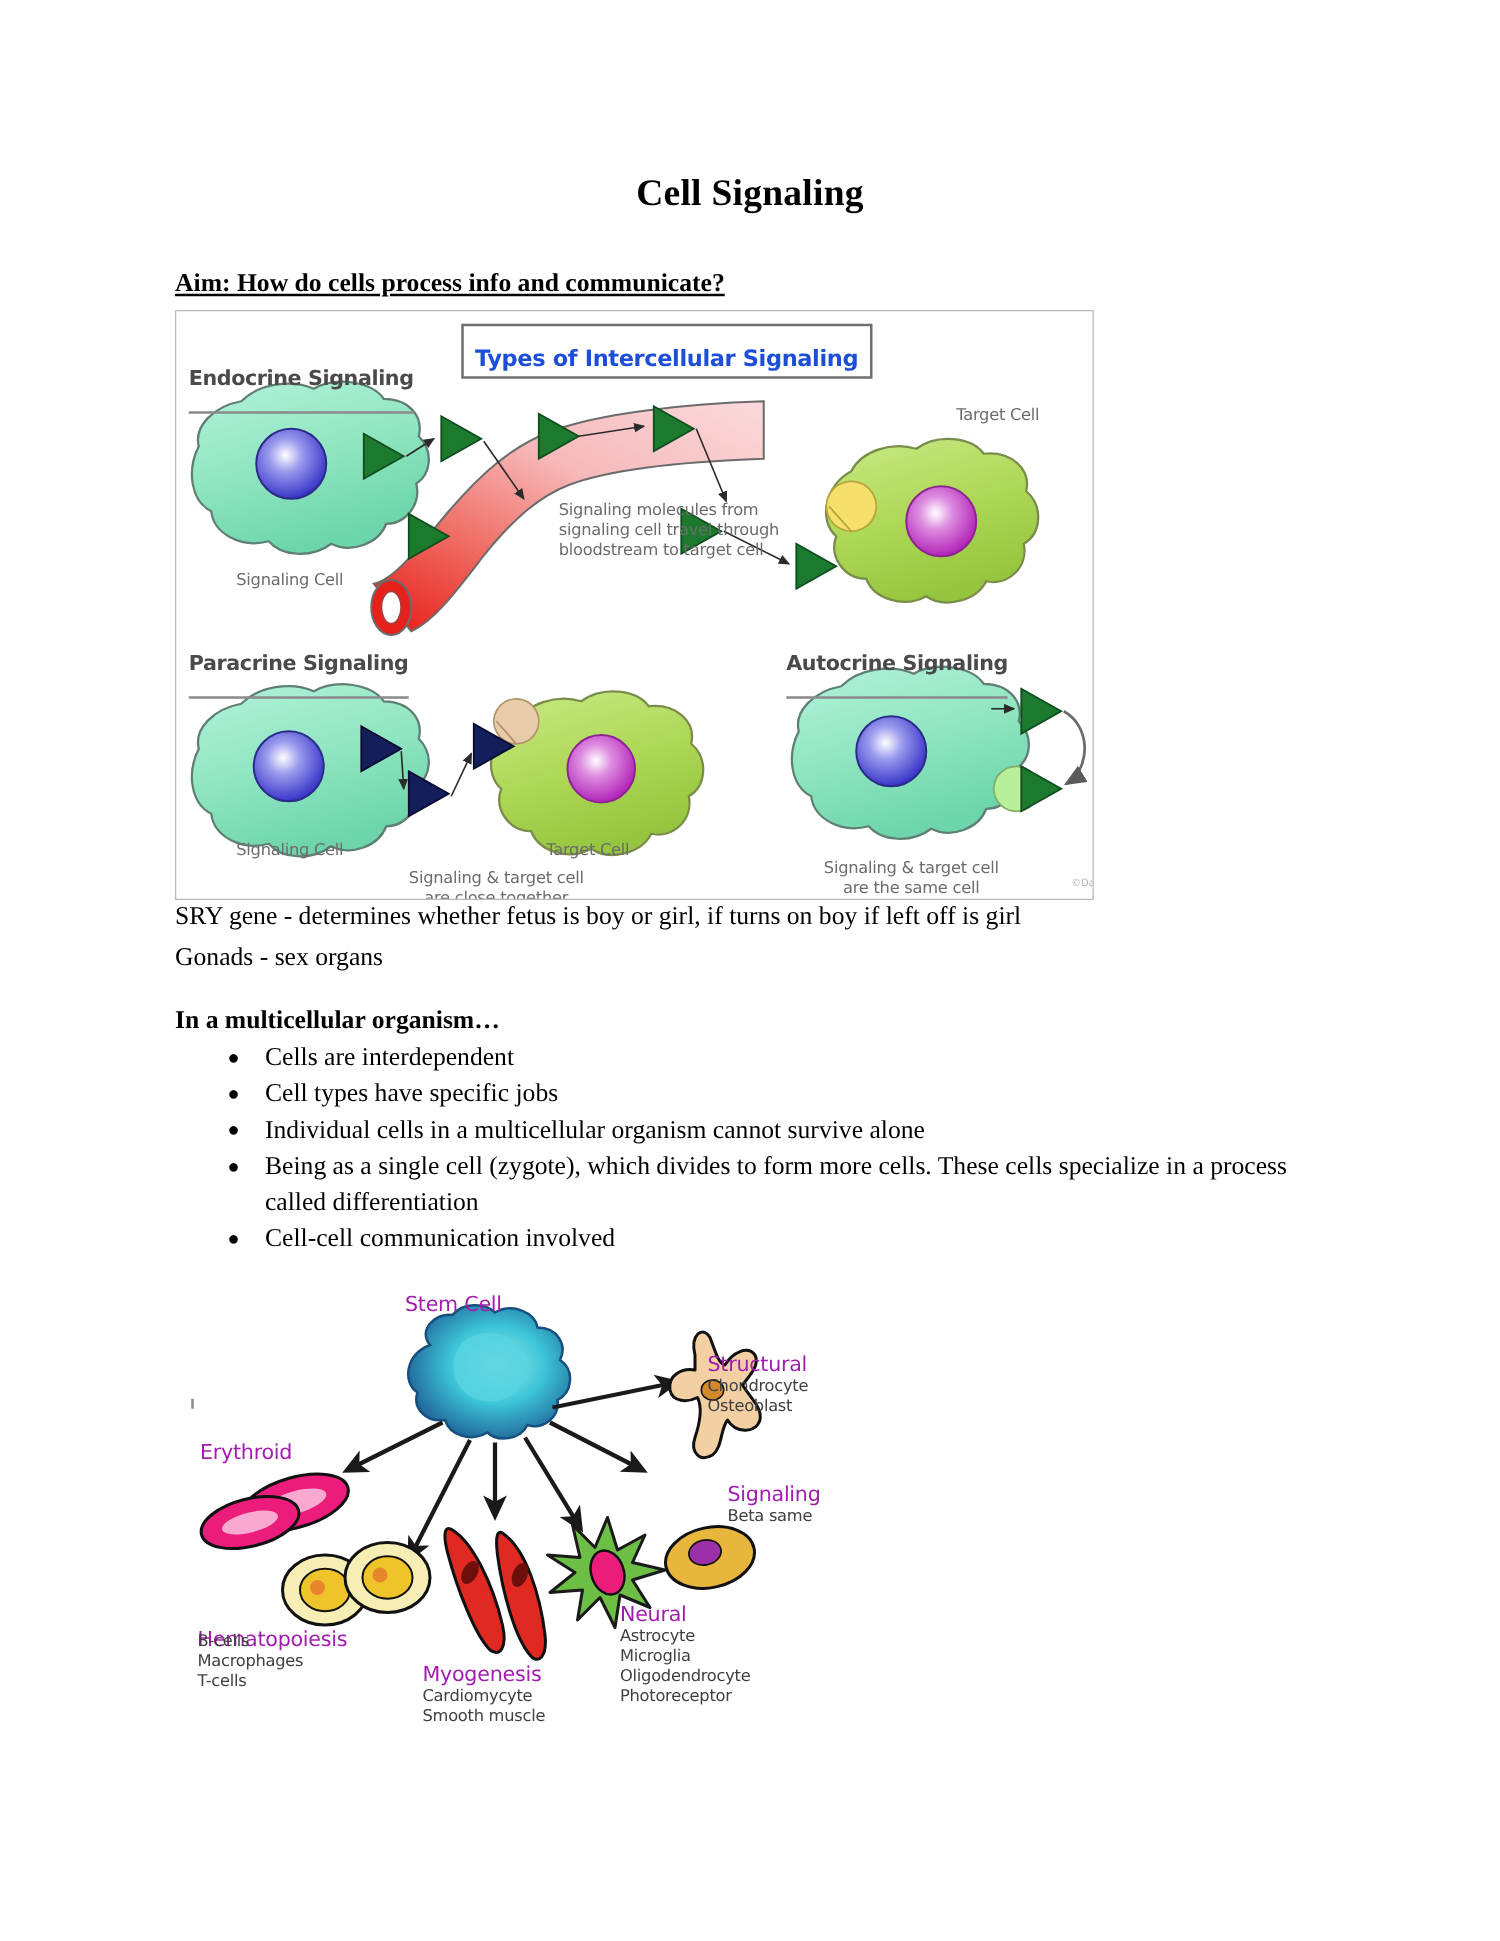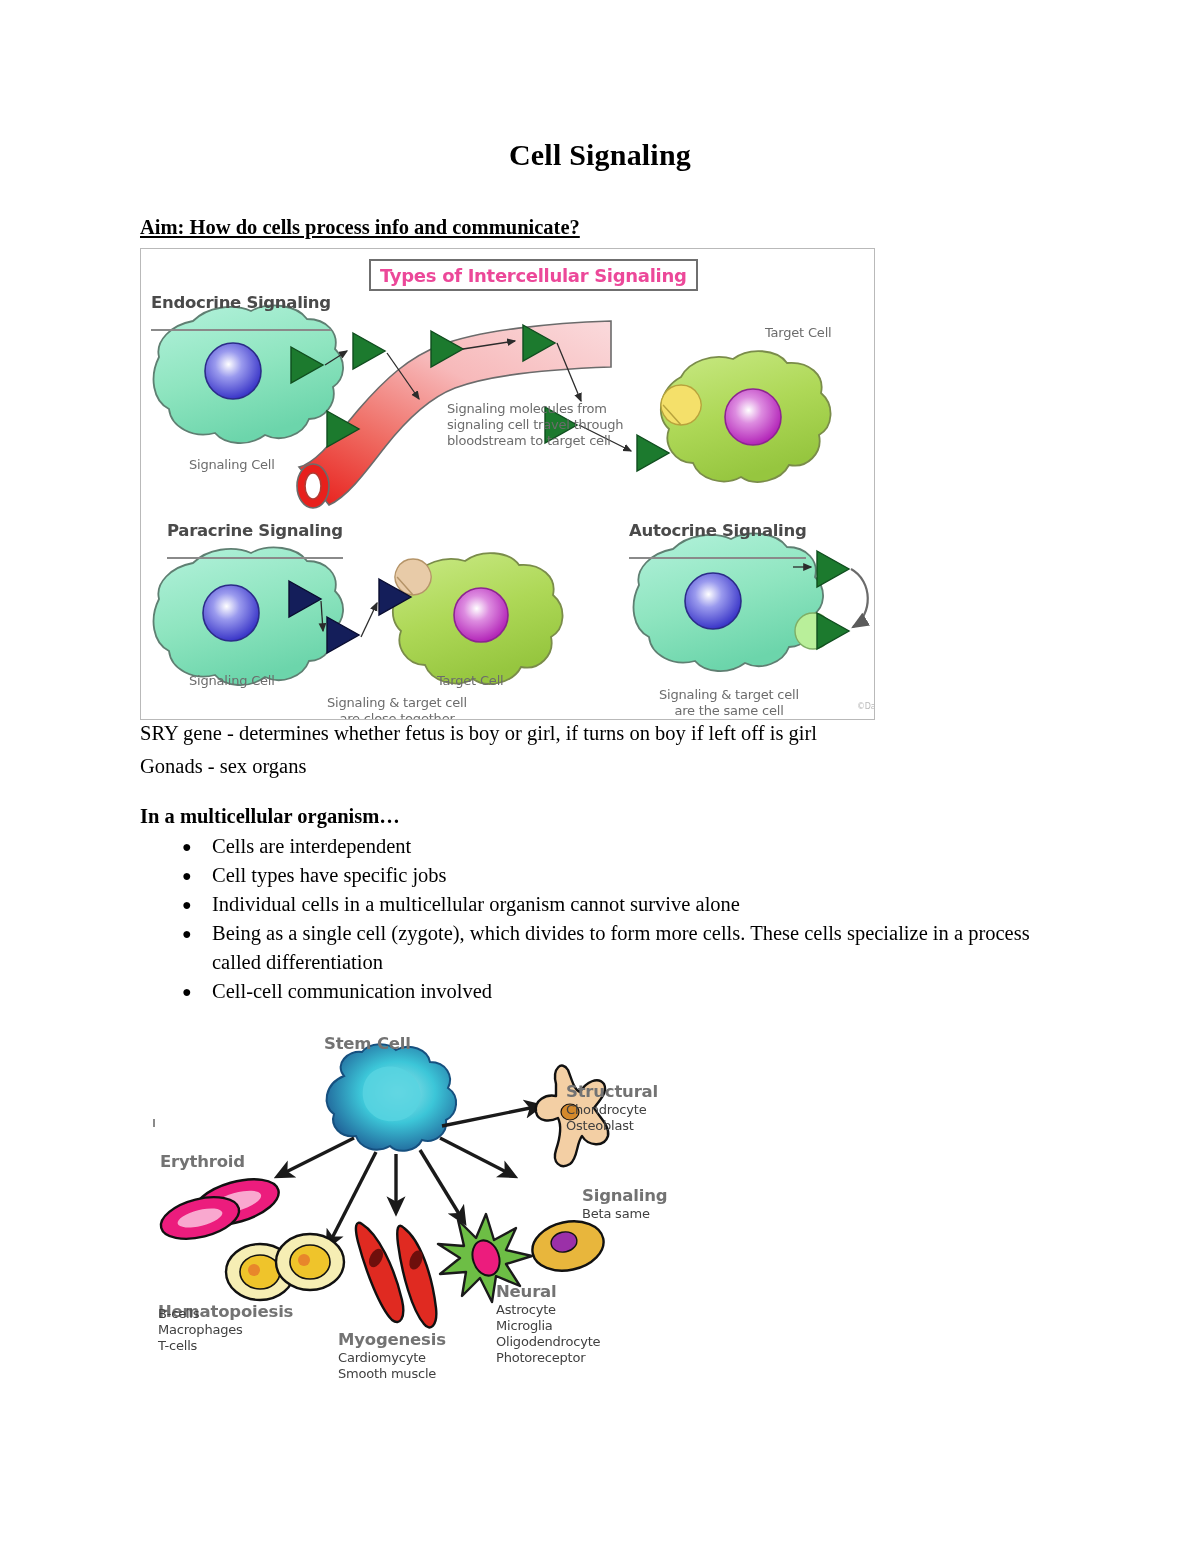--- a/index.html
+++ b/index.html
@@ -90,24 +90,24 @@
     box-sizing: border-box;
     background: #fff;
     overflow: hidden;
     font-family: "DejaVu Sans", sans-serif;
   }
   .fig1 .banner {
     position: absolute;
     left: 228px;
     top: 10px;
     border: 2px solid #6f6f6f;
-    padding: 4px 9px 3px 9px;
+    padding: 16px 9px 3px 9px;
     font-size: 18px;
     font-weight: bold;
-    color: #ec4899;
+    color: #1d4ed8;
     letter-spacing: -0.3px;
     background: #fff;
   }
   .fig1 .secttl {
     position: absolute;
     font-size: 16.5px;
     font-weight: bold;
     color: #4a4a4a;
     border-bottom: 2px solid #8a8a8a;
     letter-spacing: -0.3px;
@@ -128,22 +128,22 @@
     position: relative;
     width: 520px;
     height: 345px;
     margin-top: 28px;
     margin-left: 8px;
     font-family: "DejaVu Sans", sans-serif;
   }
   .fig2 svg { position: absolute; left: 0; top: 0; }
   .fig2 .lbl {
     position: absolute;
-    font-weight: bold;
-    color: #737373;
+    font-weight: normal;
+    color: #a21caf;
     font-size: 16.5px;
     letter-spacing: -0.2px;
   }
   .fig2 .sub {
     position: absolute;
     color: #404040;
     font-size: 13px;
     line-height: 16px;
     letter-spacing: -0.2px;
   }
@@ -281,21 +281,21 @@
 
       <div class="banner">Types of Intercellular Signaling</div>
 
       <div class="secttl" style="left:10px; top:44px;">Endocrine Signaling</div>
       <div class="cap" style="left:48px; top:208px;">Signaling Cell</div>
       <div class="cap" style="left:624px; top:76px;">Target Cell</div>
       <div class="cap" style="left:306px; top:152px; white-space:pre-line;">Signaling molecules from
 signaling cell travel through
 bloodstream to target cell</div>
 
-      <div class="secttl" style="left:10px; top:272px;margin-left:16px;">Paracrine Signaling</div>
+      <div class="secttl" style="left:10px; top:272px;">Paracrine Signaling</div>
       <div class="cap" style="left:48px; top:424px;">Signaling Cell</div>
       <div class="cap" style="left:296px; top:424px;">Target Cell</div>
       <div class="cap ctr" style="left:146px; top:446px; width:220px; white-space:pre-line;">Signaling &amp; target cell
 are close together</div>
 
       <div class="secttl" style="left:488px; top:272px;">Autocrine Signaling</div>
       <div class="cap ctr" style="left:478px; top:438px; width:220px; white-space:pre-line;">Signaling &amp; target cell
 are the same cell</div>
       <div class="cap" style="left:680px; top:450px; font-size:8px; color:#b9b9b9;margin-left:36px;">©Daw</div>
     </div>

